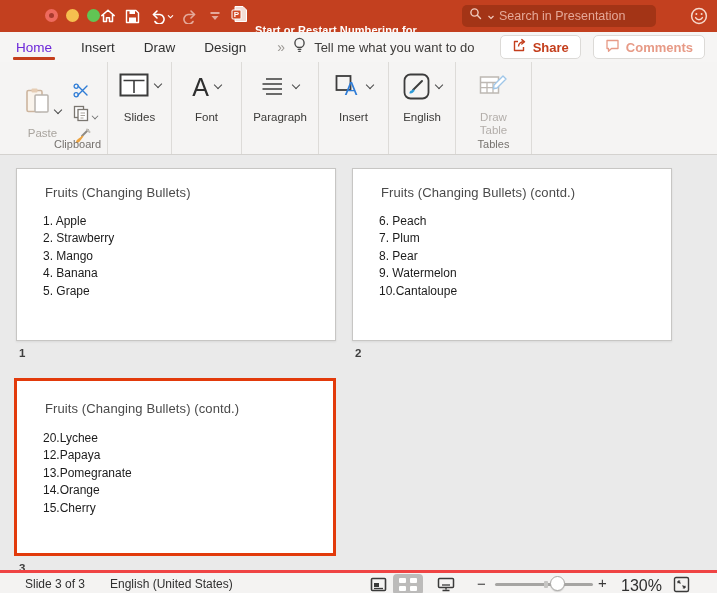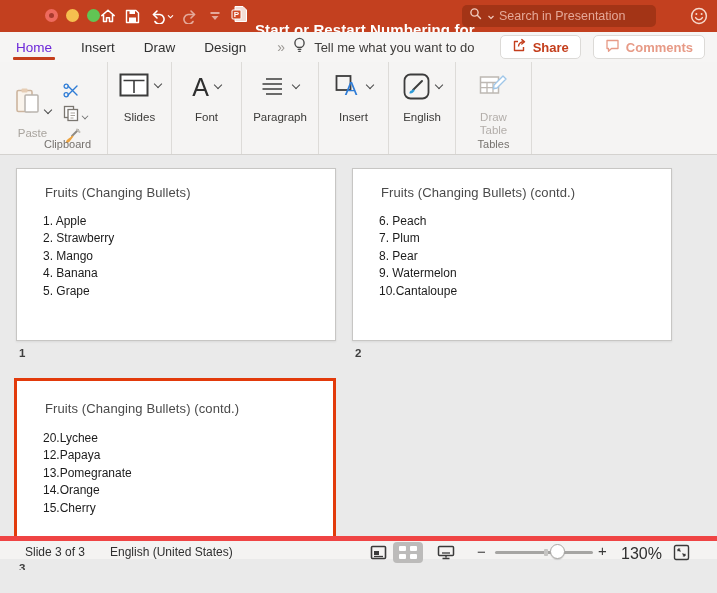--- a/index.html
+++ b/index.html
@@ -15,21 +15,21 @@
   .light.red { background:#ee6a5e; }
   .light.red::after { content:""; position:absolute; left:4px; top:4px; width:5px; height:5px;
     border-radius:50%; background:#a83a2d; }
   .light.yellow { background:#f5bf4f; }
   .light.green { background:#61c554; }
   .qat { position:absolute; left:100px; top:0; height:32px; display:flex; align-items:center; gap:9px; }
   .qat svg { display:block; }
   .chev-mini { width:7px; height:7px; }
   .faded { opacity:.55; }
   .doc-title { position:absolute; left:231px; top:0; height:32px; display:flex; align-items:center; gap:7px; }
-  .win-title { color:#ffffff; font-size:15px; font-weight:700; letter-spacing:.1px;margin-top:27px; }
+  .win-title { color:#ffffff; font-size:11px; font-weight:700; letter-spacing:.1px;margin-top:27px; }
   .searchbox { position:absolute; left:462px; top:5px; width:194px; height:22px;
     background:#a33416; border-radius:5px; display:flex; align-items:center; padding:0 7px; gap:4px; }
   .searchbox input { background:transparent; border:none; outline:none; width:140px;
     font-size:12.5px; color:#ffe3da; font-family:"Liberation Sans", sans-serif; }
   .searchbox input::placeholder { color:#e5a898; opacity:1; }
   .smiley { position:absolute; right:9px; top:7px; }
 
   
   .tabrow { position:absolute; left:0; top:32px; width:717px; height:30px; background:#f6f5f4;
     display:flex; align-items:center; padding-left:16px; }
@@ -47,21 +47,21 @@
   .pill.share { color:#c43e1c; }
   .pill.comments { color:#e79a86; }
 
   
   .ribbon { position:absolute; left:0; top:62px; width:717px; height:93px; background:#f5f4f3;
     border-bottom:1px solid #d4d2cf; display:flex; }
   .rgroup { position:relative; height:100%; border-right:1px solid #ddDBd8;
     display:flex; flex-direction:column; align-items:center; }
   .grp-label { position:absolute; bottom:4px; width:100%; text-align:center;
     font-size:11px; color:#76726e; }
-  .clip { width:108px; flex-direction:row; justify-content:flex-start; padding:10px 0 0 14px; gap:12px; }
+  .clip { width:108px; flex-direction:row; justify-content:flex-start; padding:10px 0 0 24px; gap:12px; }
   .paste-col { display:flex; flex-direction:column; align-items:center; }
   .paste-iconrow { display:flex; align-items:center; gap:3px; }
   .paste-label { font-size:11.5px; color:#a9a49e; margin-top:6px; }
   .mini-col { display:flex; flex-direction:column; gap:6px; margin-top:1px; }
   .mini-row { display:flex; align-items:center; gap:3px; height:17px; }
   .rbtn { padding-top:11px; }
   .rbtn .iconrow { display:flex; align-items:flex-start; gap:6px; height:36px; }
   .rbtn .lbl { font-size:11.5px; color:#3b3a38; margin-top:2px; text-align:center; line-height:13px; }
   .rbtn .lbl.disabled { color:#b3aeaa; }
   .chev { width:6px; height:6px; border-right:1.6px solid #4a4a4a; border-bottom:1.6px solid #4a4a4a;
@@ -75,22 +75,22 @@
   .canvas { position:absolute; left:0; top:155px; width:717px; height:415px; background:#eaeaea; overflow:hidden; }
   .thumb { position:absolute; background:#ffffff; border:1px solid #c7c6c4; box-shadow:0 1px 2px rgba(0,0,0,.08); }
   .thumb.selected { border:3px solid #e23a0b; box-shadow:none; }
   .s-title { position:absolute; left:28px; top:16px; font-size:13px; color:#4a4a4a; letter-spacing:.1px; }
   .s-list { position:absolute; left:26px; top:44px; font-size:12px; color:#1c1c1c; line-height:17.4px; }
   .thumb.selected .s-title { top:20px; }
   .thumb.selected .s-list { top:49px; }
   .slide-num { position:absolute; font-size:11.5px; font-weight:700; color:#3e3e3e; }
 
   
-  .statusbar { position:absolute; left:0; top:536px; width:717px; height:23px; background:#f4f3f2;
-    border-top:5px solid #ef4444; z-index:5; }
+  .statusbar { position:absolute; left:0; top:570px; width:717px; height:23px; background:#f4f3f2;
+    border-top:3px solid #ef4444; z-index:5; }
   .sb-text { position:absolute; top:4px; font-size:12px; color:#2f2f2f; }
   .sb-ind { left:25px; } .sb-lang { left:110px; }
   .sb-icon { position:absolute; }
   .sorter-sel { position:absolute; left:393px; top:1px; width:30px; height:21px;
     background:#bcbbba; border-radius:4px; }
   .sorter-sel .sq { position:absolute; width:7px; height:5px; background:#ffffff; border-radius:1px; }
   .zoom-minus { left:477px; top:2px; font-size:15px; color:#3a3a3a; }
   .zoom-plus  { left:598px; top:1px; font-size:15px; color:#3a3a3a; }
   .zoom-track { position:absolute; left:495px; top:10px; width:98px; height:3px; background:#a6a5a3; border-radius:2px; }
   .zoom-detent { position:absolute; left:544px; top:8px; width:4px; height:7px; background:#c6c5c3; border-radius:1px; }

